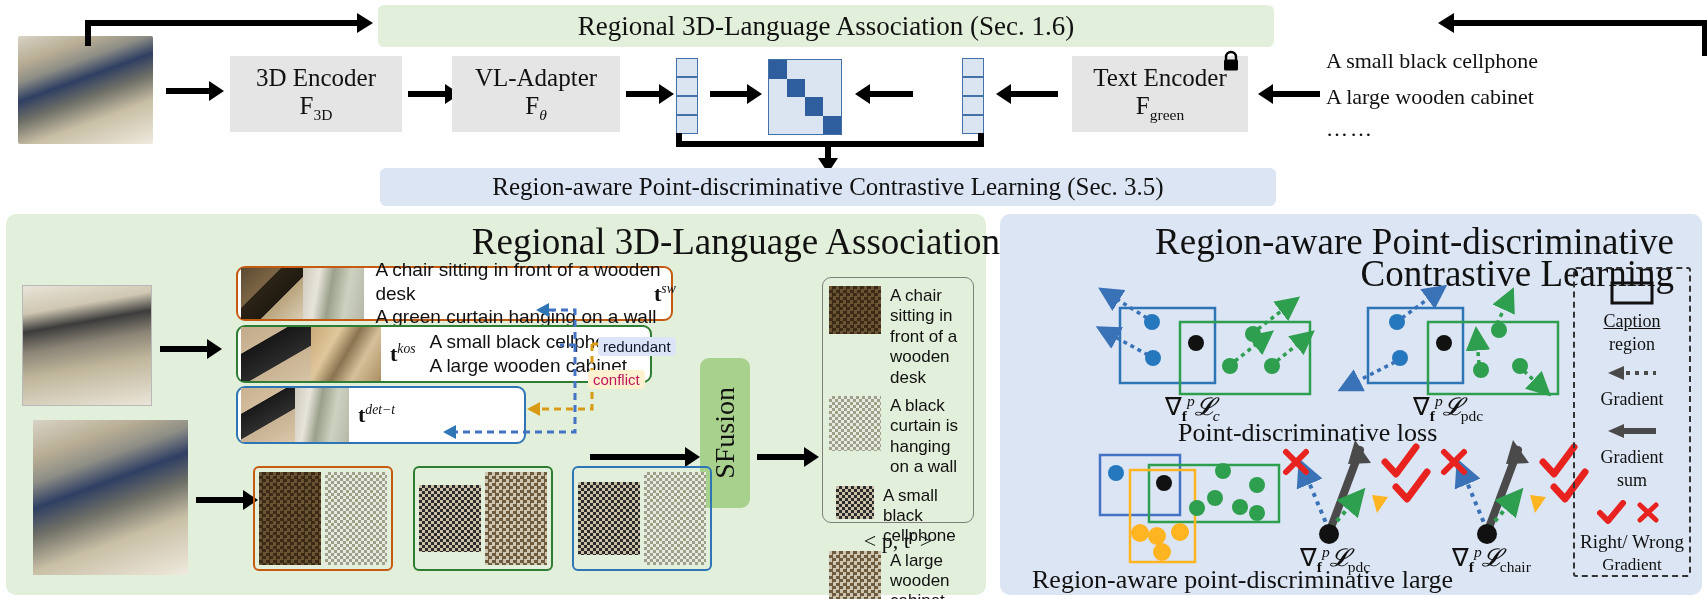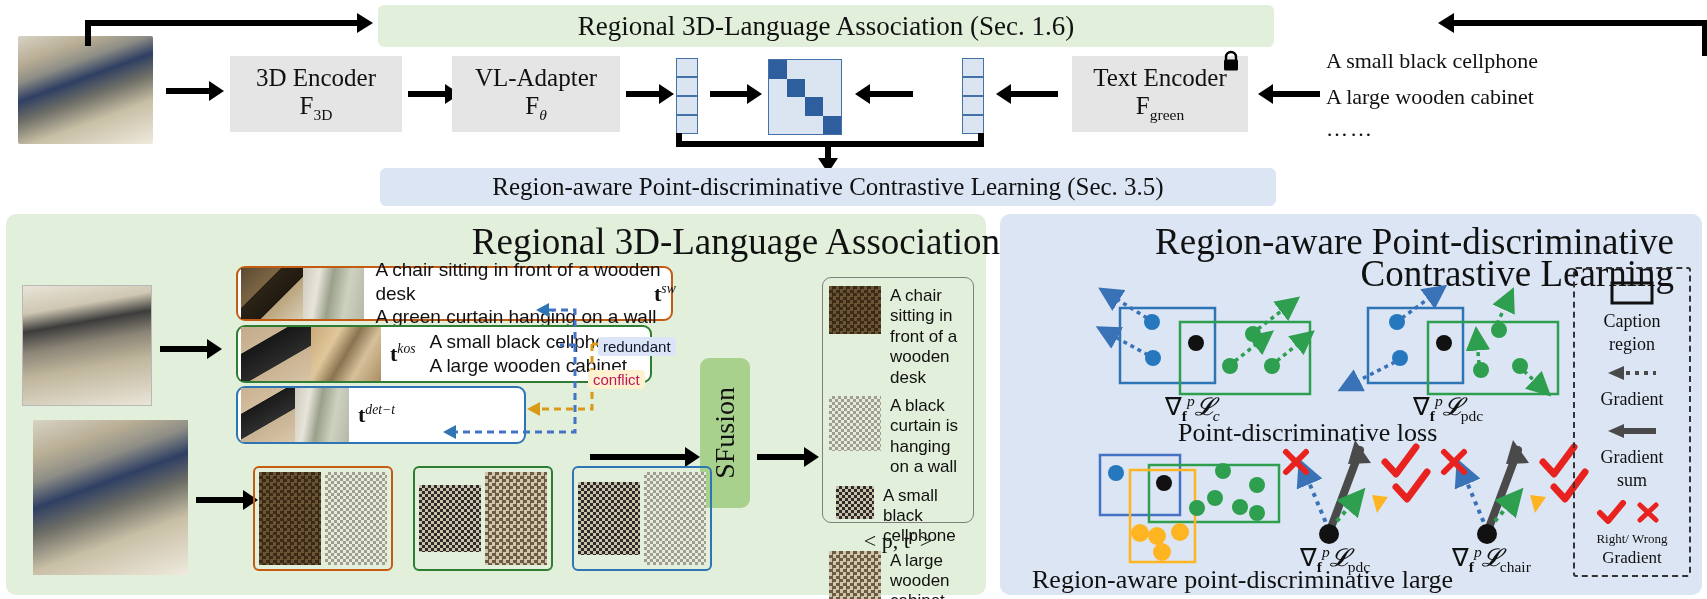--- a/index.html
+++ b/index.html
@@ -432,21 +432,21 @@
 <div class="abs" style="left:1452px;top:543px;font-size:25px;">
   <span>∇</span><sub style="font-weight:bold">f</sub><sup style="font-style:italic">p</sup><span style="font-style:italic">𝓛</span><sub>chair</sub>
 </div>
 <div class="abs" style="left:1032px;top:565px;font-size:26px;">Region-aware point-discriminative large</div>
 
 <div class="legend" style="left:1573px;top:267px;width:118px;height:310px;padding-top:8px;box-sizing:border-box;">
   <div>
     <svg width="46" height="26">
         <rect x="3" y="3" width="40" height="20" fill="none" stroke="#111" stroke-width="3"></rect>
       </svg>
-    <div style="margin-top:1px;">Caption</div>
+    <div style="margin-top:1px;text-decoration:underline;">Caption</div>
     <div>region</div>
   </div>
   <div style="margin-top:10px;">
     <svg width="56" height="18">
         <polygon points="4,9 20,2 20,16" fill="#4a4a4a"></polygon>
         <line x1="22" y1="9" x2="52" y2="9" stroke="#4a4a4a" stroke-width="4" stroke-dasharray="4,5"></line>
       </svg>
     <div>Gradient</div>
   </div>
   <div style="margin-top:12px;">
@@ -458,16 +458,16 @@
     <div>sum</div>
   </div>
   <div style="margin-top:10px;">
     <svg width="80" height="24">
       <polyline points="8,13 16,21 31,3" fill="none" stroke="#e8231f" stroke-width="6" stroke-linecap="round" stroke-linejoin="round"></polyline>
       <g stroke="#e8231f" stroke-width="5" stroke-linecap="round">
         <line x1="48" y1="5" x2="64" y2="20"></line>
           <line x1="64" y1="5" x2="48" y2="20"></line>
       </g>
     </svg>
-    <div style="font-size:13px;">Right/ Wrong</div>
+    <div style="font-size:19px;">Right/ Wrong</div>
     <div style="font-size:17px;">Gradient</div>
   </div>
 </div>
 
 </body></html>

